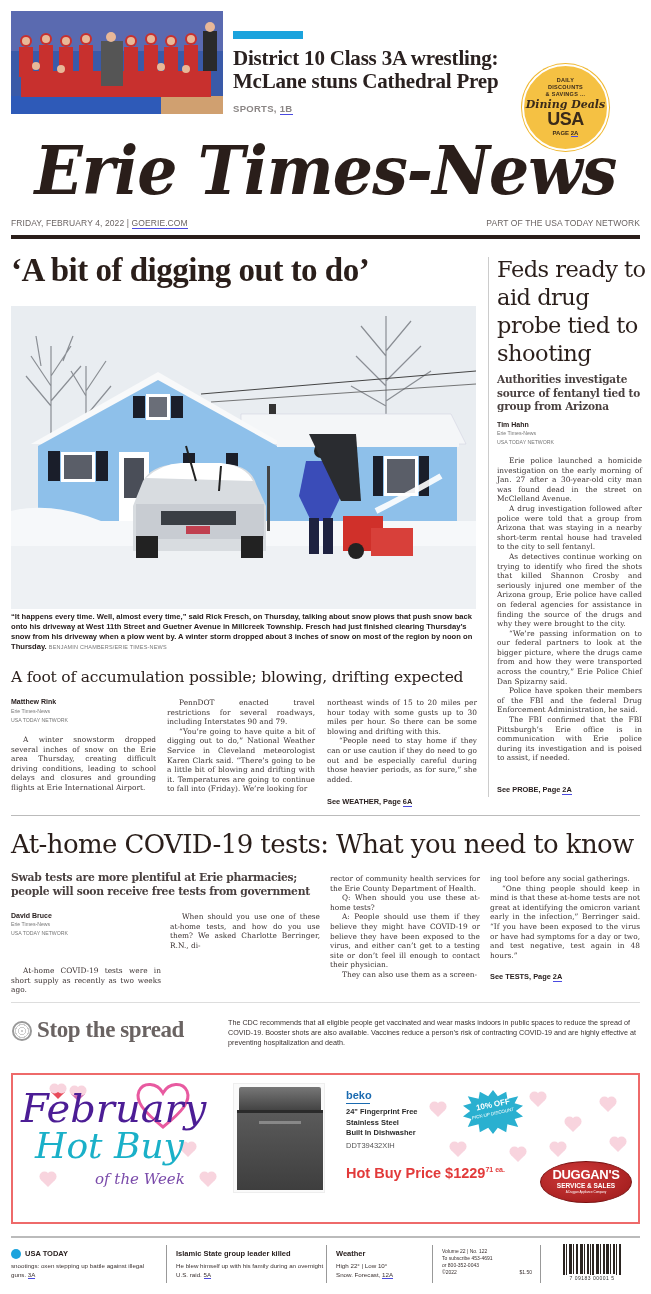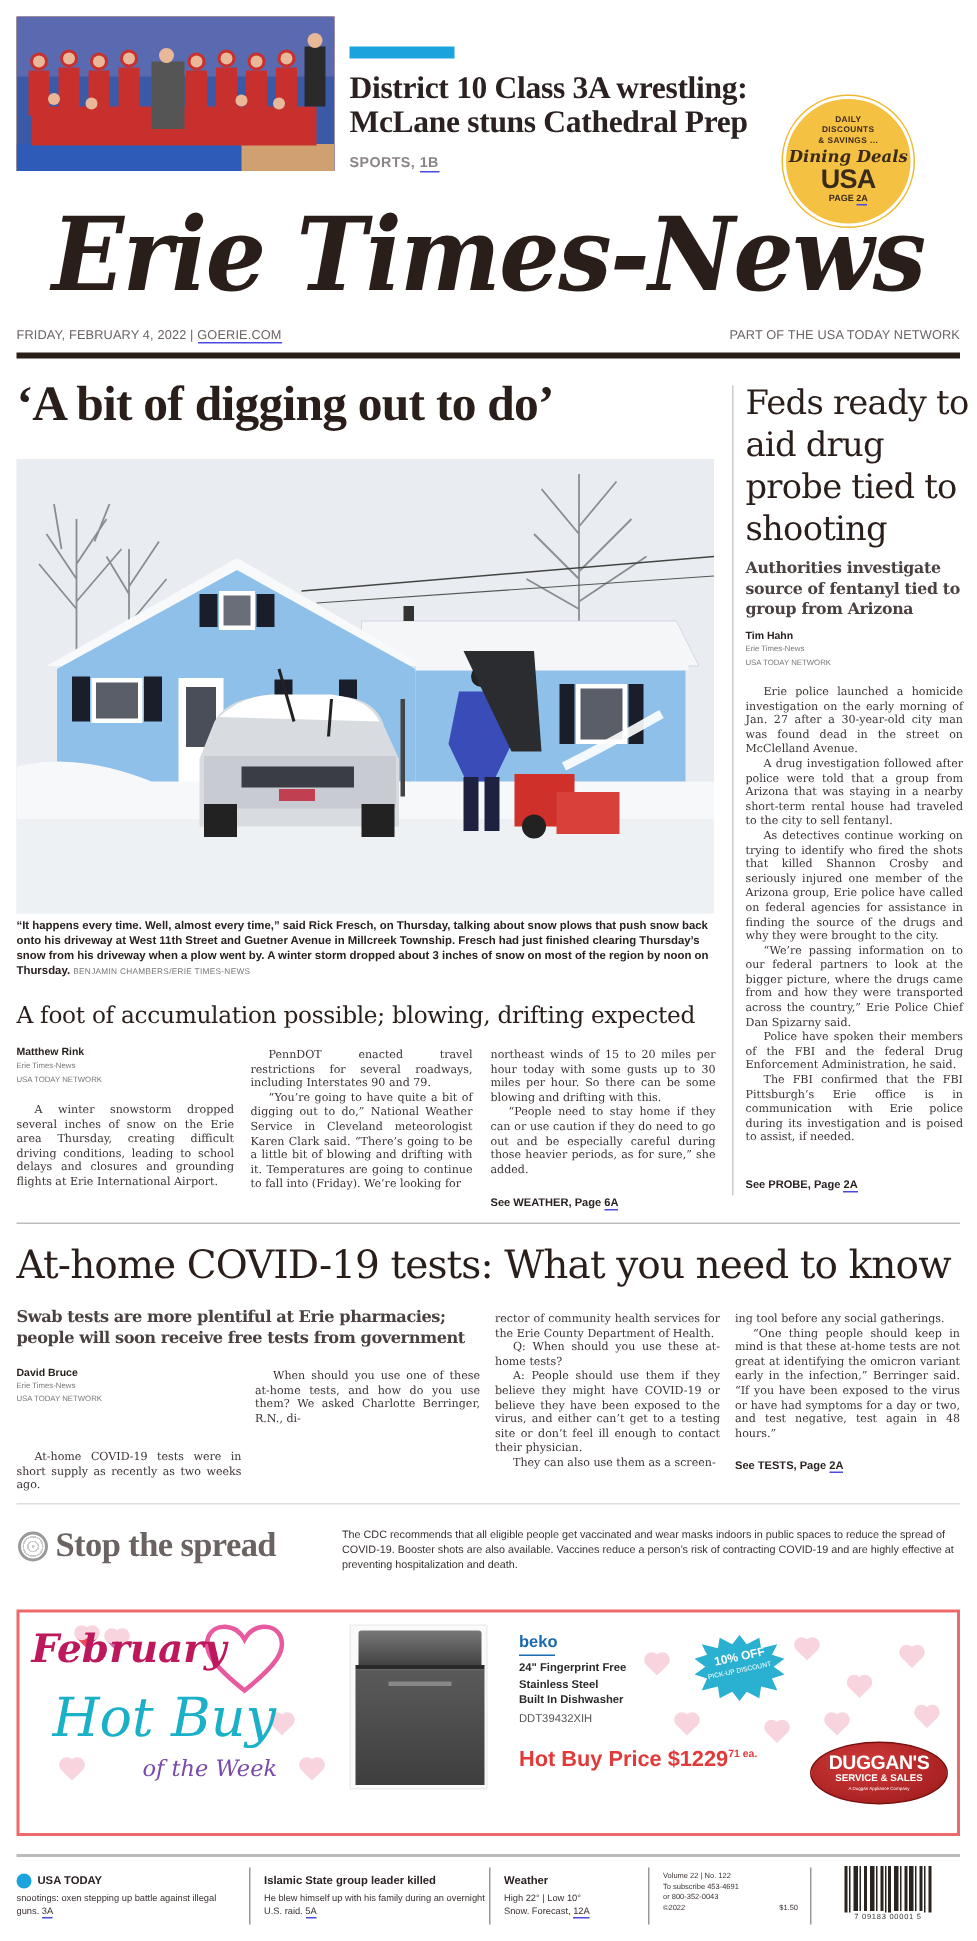--- a/index.html
+++ b/index.html
@@ -57,21 +57,21 @@
   #spread-icon { left: 12px; top: 1021px; width: 20px; height: 20px; border-radius: 50%; border: 2px solid #999; background: repeating-radial-gradient(circle, #ccc 0 1px, #fff 1px 3px); }
   #spread-title { left: 37px; top: 1016px; font-family: "Liberation Serif", serif; font-weight: bold; font-size: 23px; line-height: 28px; color: #6a6362; letter-spacing: -0.4px; }
   #spread-text { left: 200px; top: 1018px; width: 410px; font-family: "Liberation Sans", sans-serif; font-size: 7.2px; line-height: 10px; color: #3a3130; margin-left: 28px; }
 
   
   #ad { left: 11px; top: 1073px; width: 629px; height: 151px; border: 2px solid #ee6a6a; background: #fff; overflow: hidden; }
   .heart { position: absolute; width: 10px; height: 10px; background: #f8d4de; transform: rotate(45deg); }
   .heart::before, .heart::after { content: ""; position: absolute; width: 10px; height: 10px; border-radius: 50%; background: #f8d4de; }
   .heart::before { left: -5px; top: 0; }
   .heart::after { left: 0; top: -5px; }
-  #ad-feb { left: 8px; top: 10px; font-family: "DejaVu Serif", serif; font-style: italic; font-weight: bold; font-size: 26px; color: #be185d; }
+  #ad-feb { left: 8px; top: 10px; font-family: "DejaVu Serif", serif; font-style: italic; font-weight: normal; font-size: 40px; color: #4c1d95; }
   #ad-hot { left: 22px; top: 50px; font-family: "DejaVu Serif", serif; font-style: italic; font-size: 36px; color: #1ab0c8; }
   #ad-week { left: 82px; top: 95px; font-family: "DejaVu Serif", serif; font-style: italic; font-size: 15px; color: #7a4aaa; }
   #ad-heart-outline { left: 120px; top: 4px; width: 60px; height: 52px; }
   #dishwasher { left: 220px; top: 8px; width: 92px; height: 110px; background: #fafafa; border: 1px solid #eee; }
   #dishwasher .rack { position: absolute; left: 5px; top: 3px; width: 82px; height: 23px; background: linear-gradient(#777, #444); border-radius: 2px 2px 0 0; }
   #dishwasher .door { position: absolute; left: 3px; top: 26px; width: 86px; height: 80px; background: linear-gradient(#5a5a5a, #3e3e3e); border-top: 3px solid #2a2a2a; }
   #dishwasher .handle { position: absolute; left: 22px; top: 8px; width: 42px; height: 3px; background: #888; }
   #beko { left: 333px; top: 14px; font-family: "Liberation Sans", sans-serif; font-weight: bold; font-size: 11px; color: #1a6ab0; }
   #beko-line { left: 333px; top: 28px; width: 24px; height: 1px; background: #1a6ab0; }
   #ad-product { left: 333px; top: 32px; width: 140px; font-family: "Liberation Sans", sans-serif; font-weight: bold; font-size: 7.5px; line-height: 10.5px; color: #2a2a2a; }

